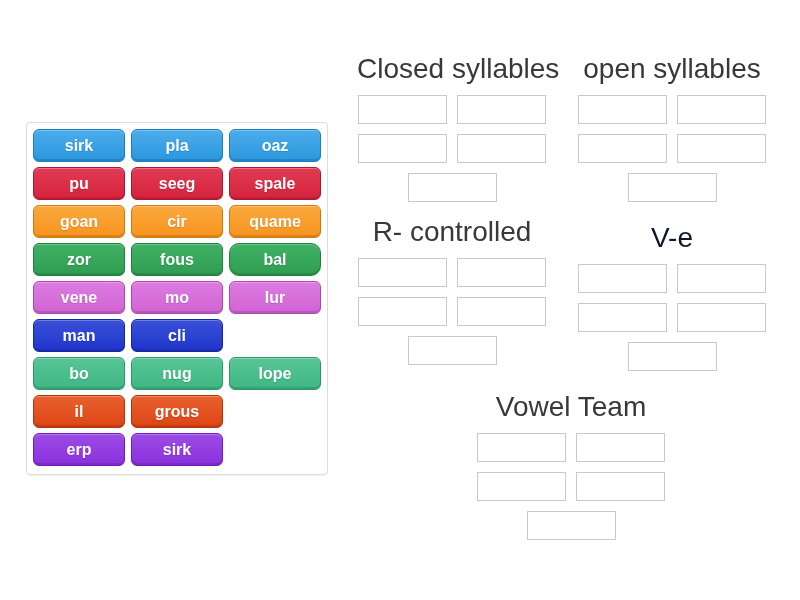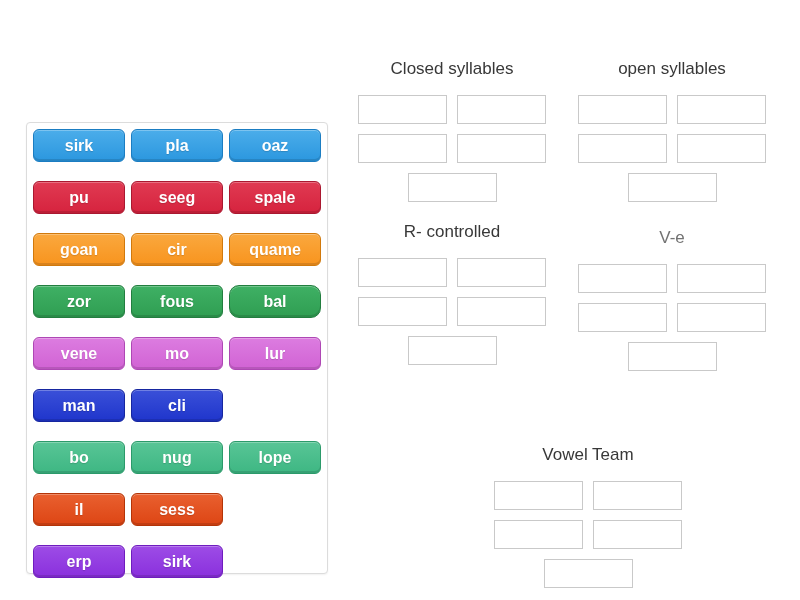--- a/index.html
+++ b/index.html
@@ -8,30 +8,30 @@
     background: #ffffff;
     font-family: "Liberation Sans", sans-serif;
     position: relative;
     overflow: hidden;
   }
 
   
   .word-bank {
     position: absolute;
     left: 26px; top: 122px;
-    width: 302px; height: 452px;
+    width: 302px; height: 353px;
     box-sizing: border-box;
     background: #ffffff;
     border: 1px solid #dcdcdc;
     border-radius: 4px;
     box-shadow: 0 1px 2px rgba(0,0,0,0.06);
     padding: 6px;
     display: flex;
     flex-direction: column;
-    gap: 19px;
+    gap: 5px;
   }
   .tile-row {
     display: flex;
     gap: 6px;
   }
   .tile {
     width: 92px; height: 33px;
     box-sizing: border-box;
     border: 1px solid rgba(0,0,0,0.25);
     border-radius: 6px;
@@ -49,25 +49,25 @@
 
   
   .group {
     position: absolute;
     width: 190px;
   }
   .group-0 { left: 357px; top: 55px; }   
   .group-1 { left: 577px; top: 55px; }   
   .group-2 { left: 357px; top: 218px; }  
   .group-3 { left: 577px; top: 224px; }  
-  .group-4 { left: 493px; top: 393px; margin-top: 48px; }  
+  .group-4 { left: 476px; top: 393px; }  
 
   .group-title {
     text-align: center;
-    font-size: 17px;
+    font-size: 28px;
     line-height: 28px;
     color: #383838;
     margin-bottom: 12px;
     white-space: nowrap;
   }
   .slots {
     display: flex;
     flex-wrap: wrap;
     justify-content: center;
     column-gap: 10px;
@@ -114,21 +114,21 @@
         <div class="tile" style="background: linear-gradient(rgb(58, 80, 216), rgb(31, 53, 204)); border-color: rgb(22, 38, 160);">man</div>
         <div class="tile" style="background: linear-gradient(rgb(58, 80, 216), rgb(31, 53, 204)); border-color: rgb(22, 38, 160);">cli</div>
       </div>
       <div class="tile-row">
         <div class="tile" style="background: linear-gradient(rgb(88, 197, 150), rgb(62, 183, 131)); border-color: rgb(43, 154, 106);">bo</div>
         <div class="tile" style="background: linear-gradient(rgb(88, 197, 150), rgb(62, 183, 131)); border-color: rgb(43, 154, 106);">nug</div>
         <div class="tile" style="background: linear-gradient(rgb(88, 197, 150), rgb(62, 183, 131)); border-color: rgb(43, 154, 106);">lope</div>
       </div>
       <div class="tile-row">
         <div class="tile" style="background: linear-gradient(rgb(233, 96, 47), rgb(221, 69, 20)); border-color: rgb(180, 52, 7);">il</div>
-        <div class="tile" style="background: linear-gradient(rgb(233, 96, 47), rgb(221, 69, 20)); border-color: rgb(180, 52, 7);">sess</div>
+        <div class="tile" style="background: linear-gradient(rgb(233, 96, 47), rgb(221, 69, 20)); border-color: rgb(180, 52, 7);">grous</div>
       </div>
       <div class="tile-row">
         <div class="tile" style="background: linear-gradient(rgb(157, 76, 230), rgb(138, 48, 221)); border-color: rgb(111, 28, 190);">erp</div>
         <div class="tile" style="background: linear-gradient(rgb(157, 76, 230), rgb(138, 48, 221)); border-color: rgb(111, 28, 190);">sirk</div>
       </div>
     </div>
   <div>
       <div class="group group-0">
         <div class="group-title" style="color: rgb(56, 56, 56);">Closed syllables</div>
         <div class="slots">
@@ -153,21 +153,21 @@
         <div class="group-title" style="color: rgb(56, 56, 56);">R- controlled</div>
         <div class="slots">
           <div class="slot"></div>
           <div class="slot"></div>
           <div class="slot"></div>
           <div class="slot"></div>
           <div class="slot"></div>
         </div>
       </div>
       <div class="group group-3">
-        <div class="group-title" style="color: #737373;">V-e</div>
+        <div class="group-title" style="color: #0f172a;">V-e</div>
         <div class="slots">
           <div class="slot"></div>
           <div class="slot"></div>
           <div class="slot"></div>
           <div class="slot"></div>
           <div class="slot"></div>
         </div>
       </div>
       <div class="group group-4">
         <div class="group-title" style="color: rgb(56, 56, 56);">Vowel Team</div>

